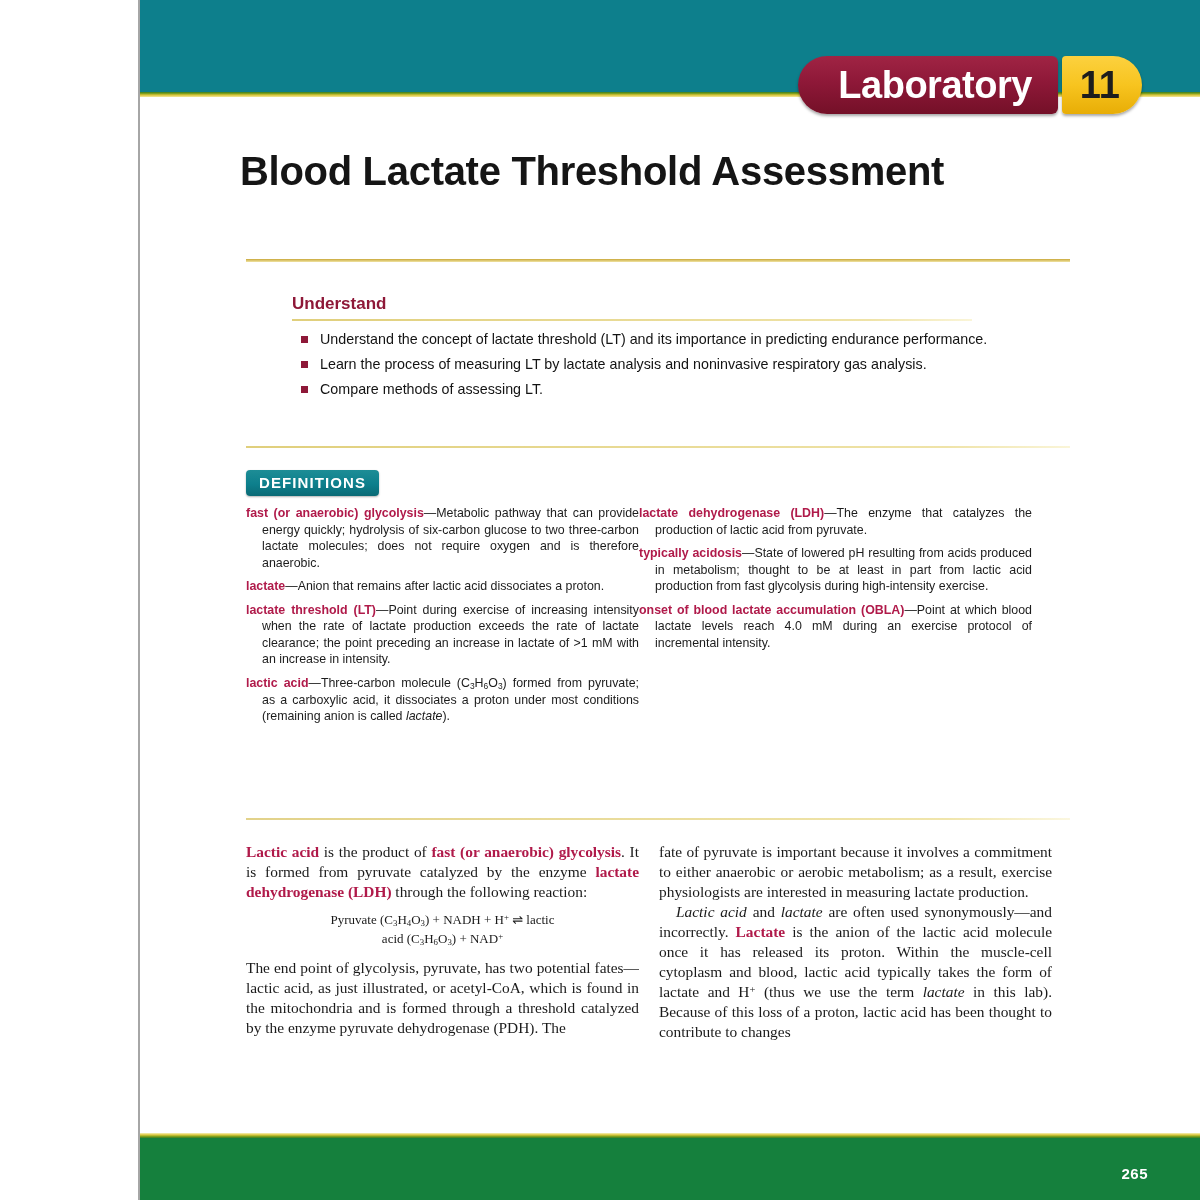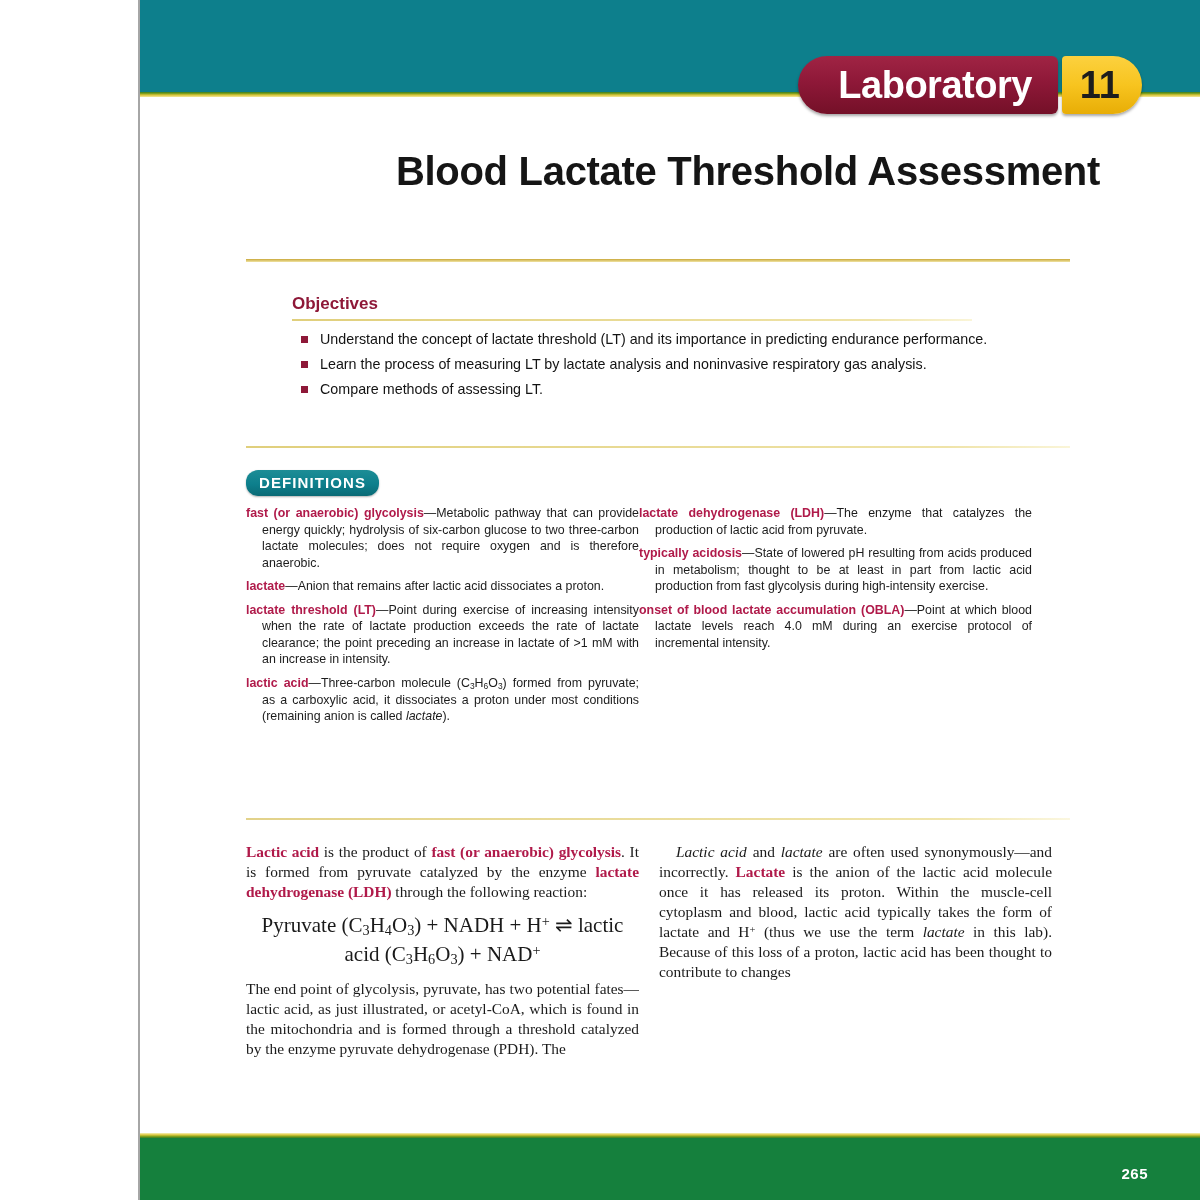--- a/index.html
+++ b/index.html
@@ -103,21 +103,21 @@
     font-weight: bold;
     box-shadow: 0 2px 3px rgba(0,0,0,.35);
   }
 
   
   .lab-title {
     position: absolute;
     left: 100px;
     top: 146px;
     width: 860px;
-    text-align: right;
+    text-align: left;
     font-size: 40px;
     font-weight: bold;
     color: #151515;
     line-height: 1.28;
     letter-spacing: -0.3px;
   }
   .title-rule {
     position: absolute;
     left: 106px;
     top: 259px;
@@ -181,21 +181,21 @@
   .def-badge {
     position: absolute;
     left: 106px;
     top: 470px;
     background: linear-gradient(to bottom, #1d8d96 0%, #0d7f8c 55%, #0a6a75 100%);
     color: #ffffff;
     font-size: 15px;
     font-weight: bold;
     letter-spacing: 1.1px;
     padding: 4px 13px 5px 13px;
-    border-radius: 12px;
+    border-radius: 4px;
     box-shadow: 0 1px 2px rgba(0,0,0,.3);
   }
   .def-block {
     position: absolute;
     left: 106px;
     top: 505px;
     width: 824px;
     height: 295px;
   }
   .def-cols {
@@ -243,21 +243,21 @@
     color: #1a1a1a;
     text-align: justify;
   }
   .prose-col p { margin: 0; }
   .prose-col p.indent { text-indent: 17px; }
   .prose-col b.hl { color: #b01a4a; }
   .prose-col i { font-style: italic; }
   .equation {
     text-align: center;
     font-family: "Liberation Serif", serif;
-    font-size: 21px;
+    font-size: 13px;
     line-height: 1.35;
     margin: 9px 0 9px 0;
     color: #1a1a1a;
   }
   sub { font-size: 0.68em; vertical-align: -0.22em; }
   sup { font-size: 0.68em; vertical-align: 0.42em; }
 </style>
 </head>
 <body>
 
@@ -267,21 +267,21 @@
   <div class="band-top-rule"></div>
 
   <div class="lab-tag">
     <div class="lab-tag-main">Laboratory</div>
     <div class="lab-tag-num">11</div>
   </div>
 
   <div class="lab-title">Blood Lactate Threshold Assessment</div>
   <div class="title-rule"></div>
 
-  <div class="objectives-head">Objectives</div>
+  <div class="objectives-head">Understand</div>
   <div class="objectives-rule"></div>
   <ul class="objectives-list">
     <li>
       <span class="sq"></span>
       <span>Understand the concept of lactate threshold (LT) and its importance in predicting endurance performance.</span>
     </li>
     <li>
       <span class="sq"></span>
       <span>Learn the process of measuring LT by lactate analysis and noninvasive respiratory gas analysis.</span>
     </li>
@@ -342,20 +342,21 @@
 
       <div class="equation">
         Pyruvate (C<sub>3</sub>H<sub>4</sub>O<sub>3</sub>) + NADH + H<sup>+</sup> ⇌ lactic<br>
         acid (C<sub>3</sub>H<sub>6</sub>O<sub>3</sub>) + NAD<sup>+</sup>
       </div>
 
       <p>The end point of glycolysis, pyruvate, has two potential fates—lactic acid, as just illustrated, or acetyl-CoA, which is found in the mitochondria and is formed through a threshold catalyzed by the enzyme pyruvate dehydrogenase (PDH). The</p>
     </div>
 
     <div class="prose-col">
+      <p>fate of pyruvate is important because it involves a commitment to either anaerobic or aerobic metabolism; as a result, exercise physiologists are interested in measuring lactate production.</p>
       <p class="indent"><i>Lactic acid</i><span> and </span><i>lactate</i><span> are often used synonymously—and incorrectly. </span><b class="hl">Lactate</b><span> is the anion of the lactic acid molecule once it has released its proton. Within the muscle-cell cytoplasm and blood, lactic acid typically takes the form of lactate and H</span><sup>+</sup><span> (thus we use the term </span><i>lactate</i><span> in this lab). Because of this loss of a proton, lactic acid has been thought to contribute to changes</span></p>
     </div>
   </div>
 
   <div class="band-bot-rule"></div>
   <div class="band-bot">
     <div class="page-number">265</div>
   </div>
 
 </div>

